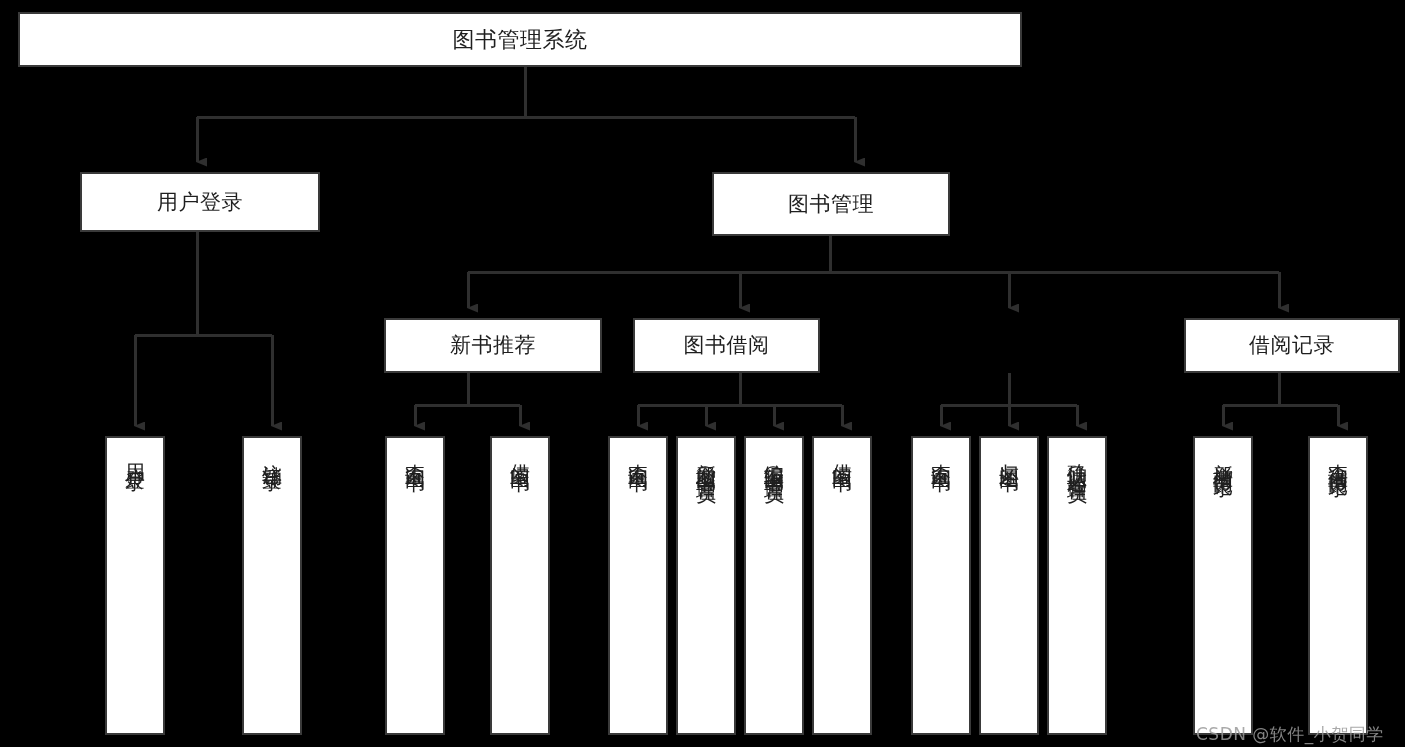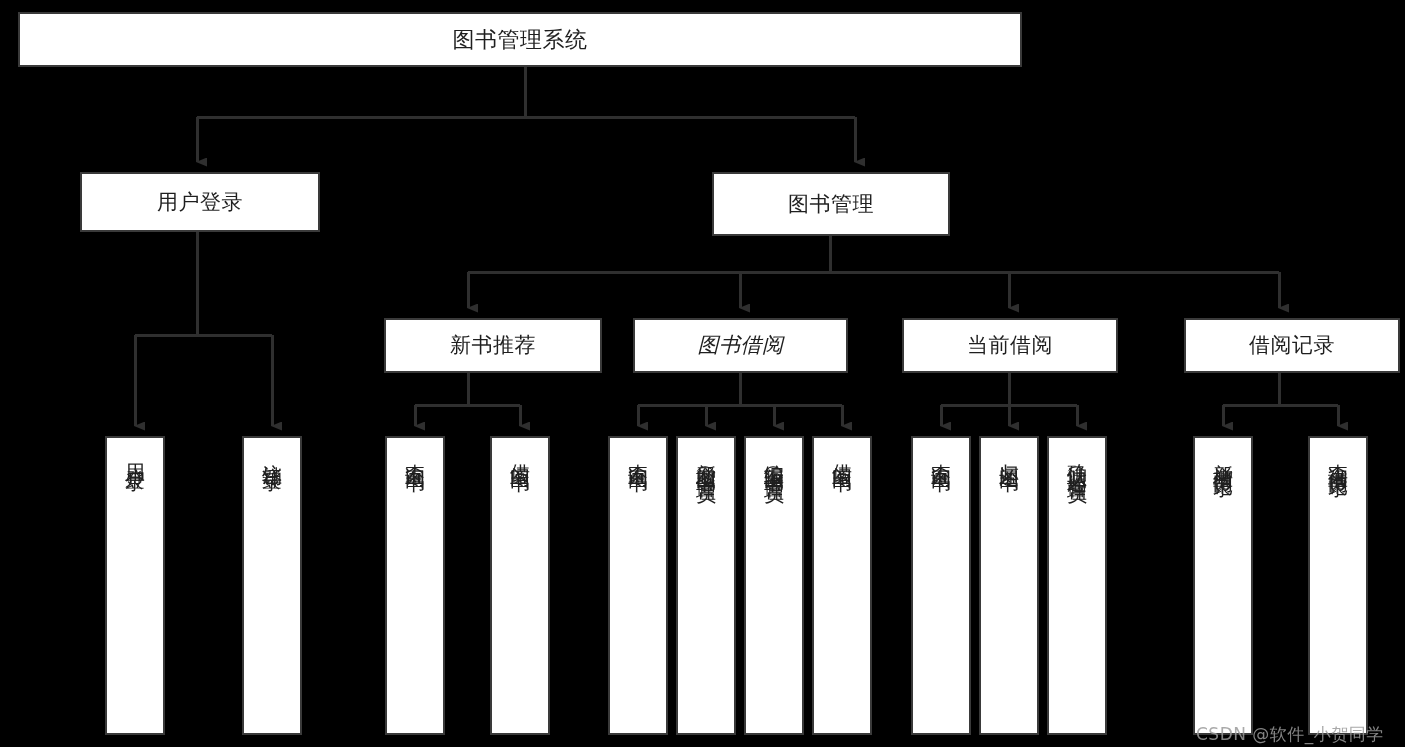--- a/index.html
+++ b/index.html
@@ -138,27 +138,24 @@
   </div>
 
   <div class="node level2" style="left:712px; top:172px; width:238px; height:64px;">
     <span class="label">图书管理</span>
   </div>
 
   <div class="node level3" style="left:360px; top:318px; width:218px; height:55px;margin-left:24px;">
     <span class="label">新书推荐</span>
   </div>
 
-  <div class="node level3" style="left:633px; top:318px; width:215px; height:55px;font-style:italic;">
+  <div class="node level3" style="left:633px; top:318px; width:187px; height:55px;">
     <span class="label">图书借阅</span>
   </div>
 
-  <div class="node level3" style="left:902px; top:318px; width:216px; height:55px;">
-    <span class="label">当前借阅</span>
-  </div>
 
   <div class="node level3" style="left:1172px; top:318px; width:216px; height:55px;margin-left:12px;">
     <span class="label">借阅记录</span>
   </div>
 
   <div class="node leaf" style="left:105px; top:436px; width:60px; height:299px;">
     <span class="label">用户登录</span>
   </div>
   <div class="node leaf" style="left:242px; top:436px; width:60px; height:299px;">
     <span class="label">注销登录</span>

